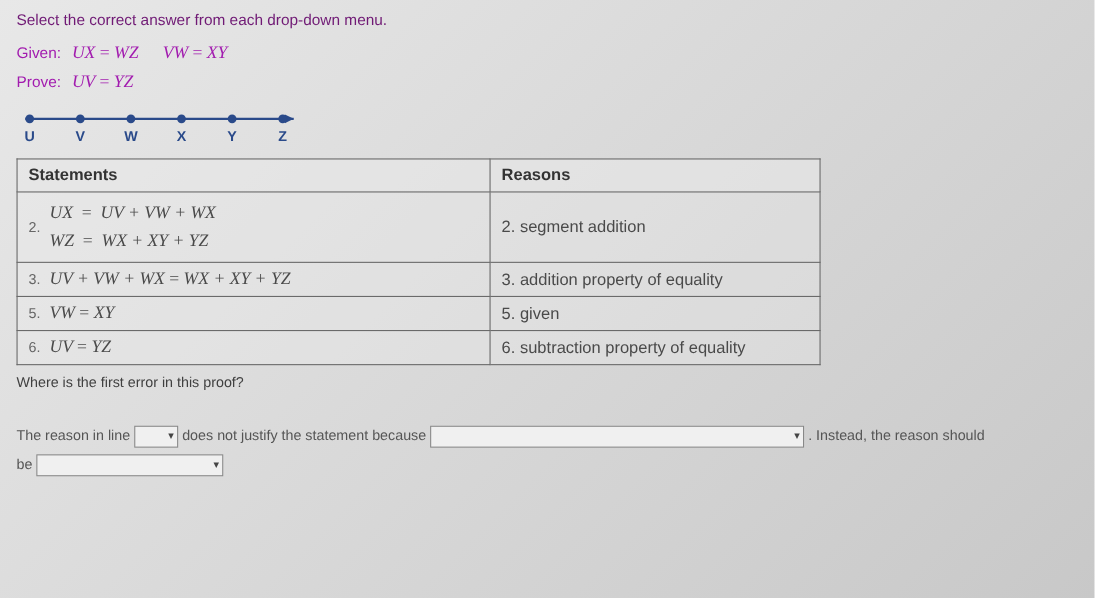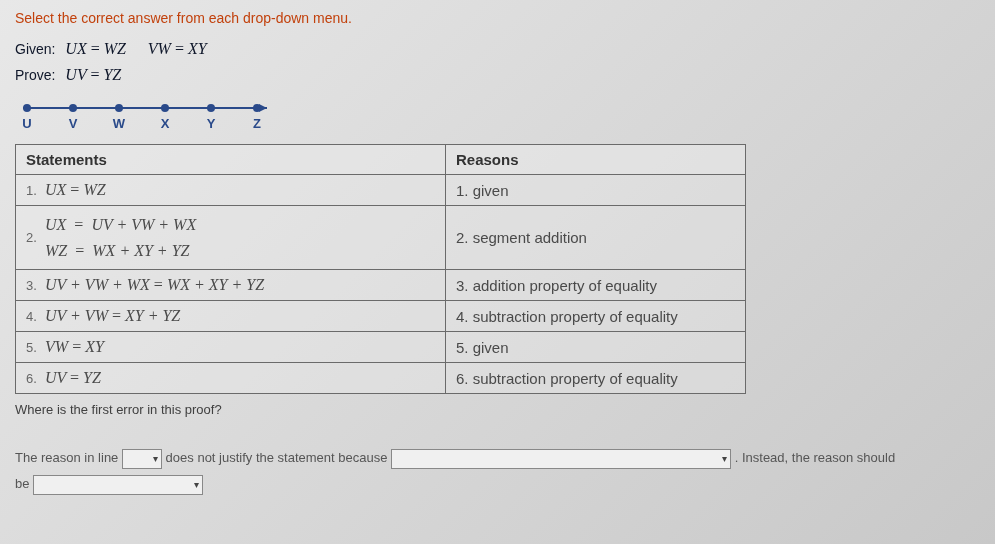--- a/index.html
+++ b/index.html
@@ -5,22 +5,22 @@
 * { box-sizing: border-box; margin: 0; padding: 0; }
 body {
   width: 995px;
   height: 544px;
   background: linear-gradient(135deg, #e8e8e8 0%, #d8d8d8 50%, #c8c8c8 100%);
   font-family: Arial, sans-serif;
   color: #4a4a4a;
   padding: 10px 15px;
   overflow: hidden;
 }
-.instr { font-size: 14px; color: #c2410c; margin-bottom: 14px; font-weight: 500; }
-.given, .prove { font-size: 14px; color: #0f172a; margin-bottom: 8px; }
+.instr { font-size: 14px; color: #701a75; margin-bottom: 14px; font-weight: 500; }
+.given, .prove { font-size: 14px; color: #a21caf; margin-bottom: 8px; }
 .given .lbl, .prove .lbl { font-weight: 500; margin-right: 6px; }
 .math { font-style: italic; font-family: "Times New Roman", serif; font-size: 16px; }
 .math .eq { font-style: normal; }
 .gap { display: inline-block; width: 14px; }
 .numline { margin: 14px 0 10px 0; }
 .numline svg { display: block; }
 .proof-table {
   border-collapse: collapse;
   margin-top: 4px;
   background: rgba(240,240,240,0.3);
@@ -118,48 +118,34 @@
 </div>
 
 <table class="proof-table">
   <tbody>
       <tr>
     <th class="stmt">Statements</th>
     <th class="rsn">Reasons</th>
   </tr>
   <tr>
     <td class="stmt">
-      <span class="rownum">1.</span>
-      <span class="math"><span>UX</span> <span class="eq">=</span> <span>WZ</span></span>
-    </td>
-    <td class="rsn">1. given</td>
-  </tr>
-  <tr>
-    <td class="stmt">
       <span class="rownum" style="vertical-align:middle;">2.</span>
       <span class="stack">
         <span class="line math"><span>UX</span>&nbsp;&nbsp;<span class="eq">=</span>&nbsp;&nbsp;<span>UV + VW + WX</span></span>
         <span class="line math"><span>WZ</span>&nbsp;&nbsp;<span class="eq">=</span>&nbsp;&nbsp;<span>WX + XY + YZ</span></span>
       </span>
     </td>
     <td class="rsn">2. segment addition</td>
   </tr>
   <tr>
     <td class="stmt">
       <span class="rownum">3.</span>
       <span class="math"><span>UV + VW + WX</span> <span class="eq">=</span> <span>WX + XY + YZ</span></span>
     </td>
     <td class="rsn">3. addition property of equality</td>
-  </tr>
-  <tr>
-    <td class="stmt">
-      <span class="rownum">4.</span>
-      <span class="math"><span>UV + VW</span> <span class="eq">=</span> <span>XY + YZ</span></span>
-    </td>
-    <td class="rsn">4. subtraction property of equality</td>
   </tr>
   <tr>
     <td class="stmt">
       <span class="rownum">5.</span>
       <span class="math"><span>VW</span> <span class="eq">=</span> <span>XY</span></span>
     </td>
     <td class="rsn">5. given</td>
   </tr>
   <tr>
     <td class="stmt">

